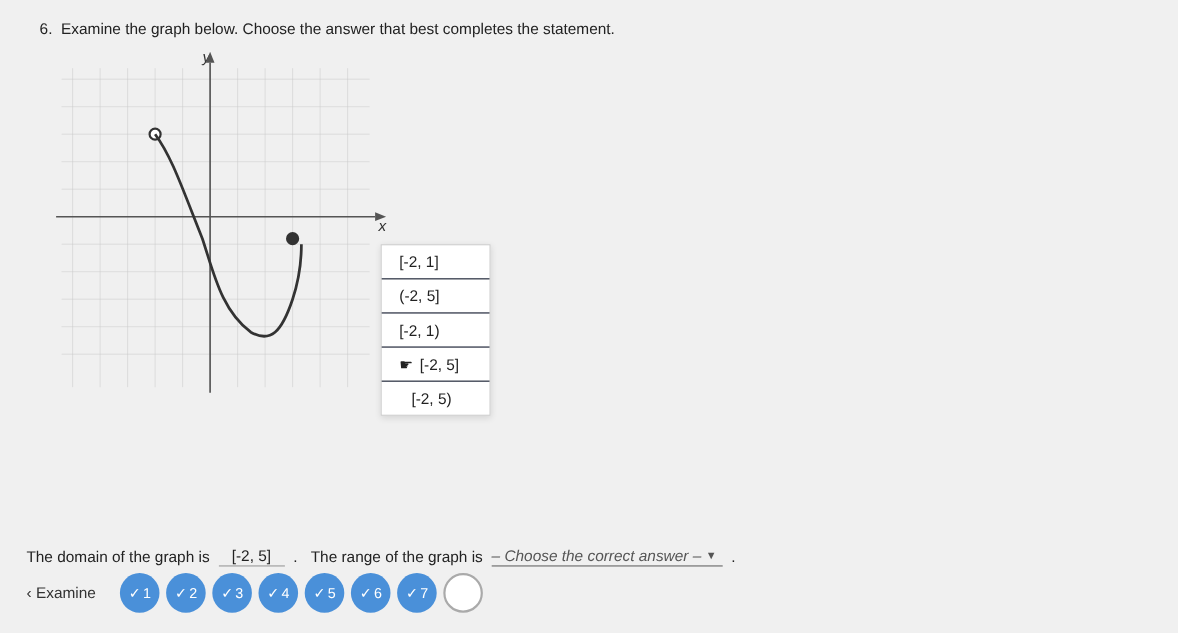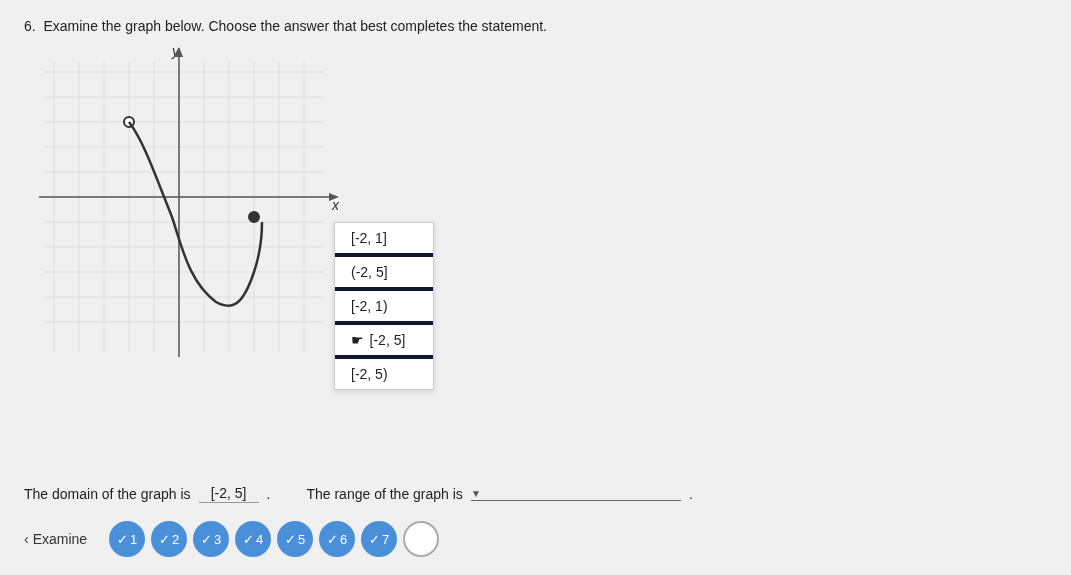--- a/index.html
+++ b/index.html
@@ -7,21 +7,21 @@
       width: 1071px;
       height: 575px;
       background: #f0f0f0;
       font-family: Arial, sans-serif;
       font-size: 14px;
       overflow: hidden;
       position: relative;
     }
 
     .main-container {
-      padding: 18px 24px;
+      padding: 18px 36px;
       width: 100%;
       height: 100%;
       position: relative;
     }
 
     
     .graph-container {
       position: relative;
       width: 340px;
       height: 340px;
@@ -62,28 +62,29 @@
       box-shadow: 0 2px 6px rgba(0,0,0,0.12);
       z-index: 5;
       min-width: 100px;
     }
 
     .option-item {
       padding: 7px 16px;
       font-size: 14px;
       color: #222;
       cursor: pointer;
-      border-bottom: 4px solid #0f172a;
+      border-bottom: 1px solid #0f172a;
       display: flex;
       align-items: center;
       gap: 6px;
     }
 
     .option-item:last-child {
       border-bottom: none;
+      margin-left: 11px;
     }
 
     .hand-cursor {
       font-size: 14px;
     }
 
     
     .graph-svg {
       position: relative;
     }
@@ -175,26 +176,27 @@
           <span class="hand-cursor">☛</span>
           <span>[-2, 5]</span>
         </div>
         <div class="option-item">
           <span>[-2, 5)</span>
         </div>
       </div>
 
     </div>
 
-    <div style="position:absolute; bottom:72px; left:24px; display:flex; align-items:center; gap:8px; flex-wrap:nowrap;">
+    <div style="position:absolute; bottom:60px; left:24px; display:flex; align-items:center; gap:8px; flex-wrap:nowrap;">
       <span style="font-size:14px;color:#222;">The domain of the graph is</span>
       <span style="font-size:14px;color:#222;border-bottom:1px solid #999;padding-bottom:1px;min-width:60px;text-align:center;">[-2, 5]</span>
       <span style="font-size:14px;color:#222;">.</span>
-      <span style="font-size:14px;color:#222;margin-left:28px;">The range of the graph is</span>
+      <span style="font-size:14px;color:#222;margin-left:4px;">The range of the graph is</span>
       <div class="answer-dropdown">
+        <span style="font-style:italic;color:#555;font-size:14px;">– Choose the correct answer –</span>
         <span style="font-size:10px;color:#555;">▼</span>
       </div>
       <span style="font-size:14px;color:#222;">.</span>
     </div>
 
     <div style="position:absolute; bottom:18px; left:24px; display:flex; align-items:center; gap:10px;">
 
       <button style="background:none;border:none;color:#333;cursor:pointer;font-size:14px;display:flex;align-items:center;gap:4px;">
         <span style="font-size:14px;">‹</span>
         <span>Examine</span>

